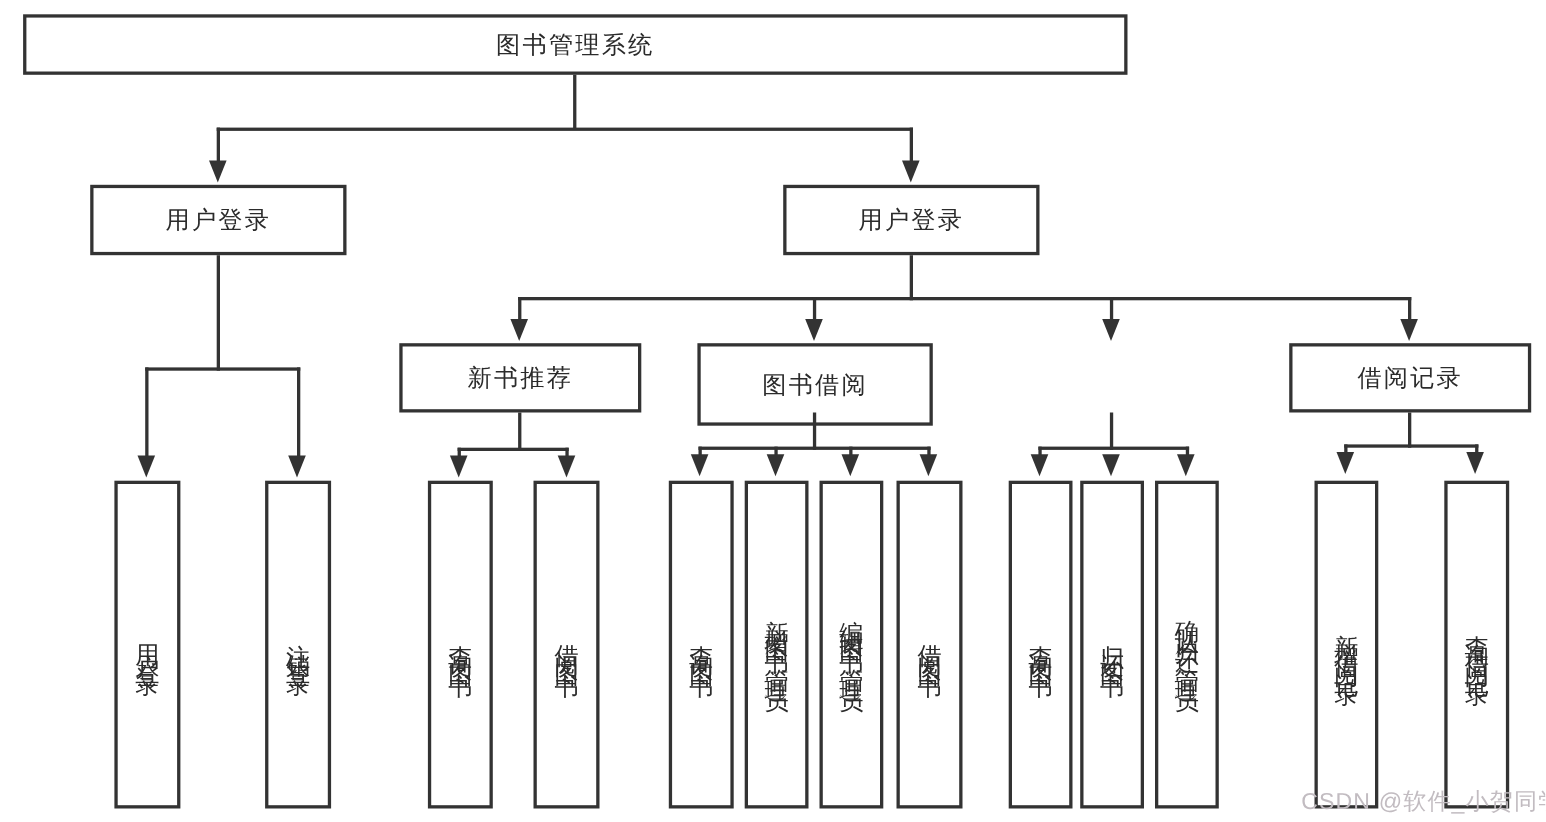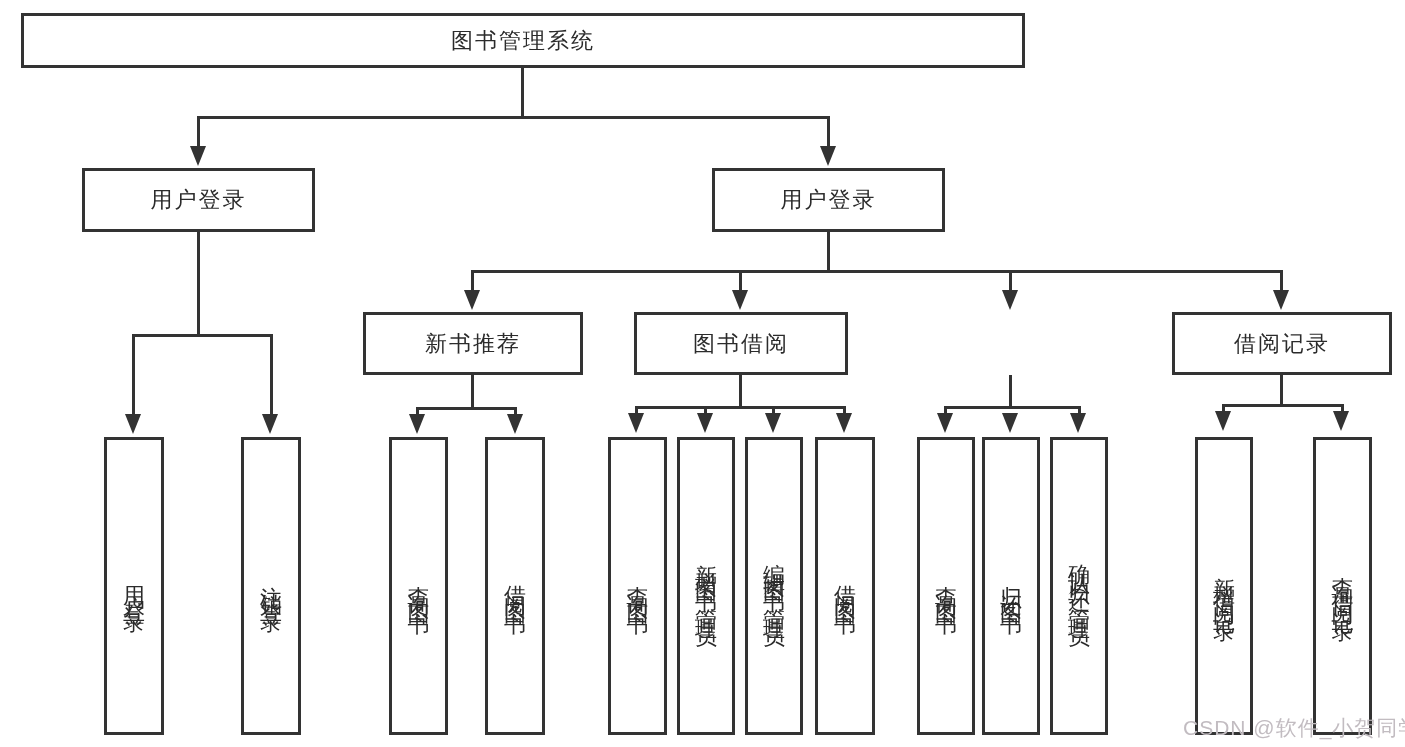--- a/index.html
+++ b/index.html
@@ -82,21 +82,21 @@
   <div class="vl" style="left:1009px;top:270px;height:22px;"></div>
   <div class="vl" style="left:1280px;top:270px;height:22px;"></div>
   <div class="ar" style="left:464px;top:290px;"></div>
   <div class="ar" style="left:732px;top:290px;"></div>
   <div class="ar" style="left:1002px;top:290px;"></div>
   <div class="ar" style="left:1273px;top:290px;"></div>
 
   <div class="box h" style="left:363px;top:312px;width:220px;height:63px;">
     <span>新书推荐</span>
   </div>
-  <div class="box h" style="left:634px;top:312px;width:214px;height:63px;">
+  <div class="box h" style="left:634px;top:312px;width:214px;height:75px;">
     <span>图书借阅</span>
   </div>
   <div class="box h" style="left:1172px;top:312px;width:220px;height:63px;">
     <span>借阅记录</span>
   </div>
 
   <div class="vl" style="left:471px;top:375px;height:35px;"></div>
   <div class="hl" style="left:416px;top:407px;width:101px;"></div>
   <div class="vl" style="left:416px;top:407px;height:9px;"></div>
   <div class="vl" style="left:514px;top:407px;height:9px;"></div>

